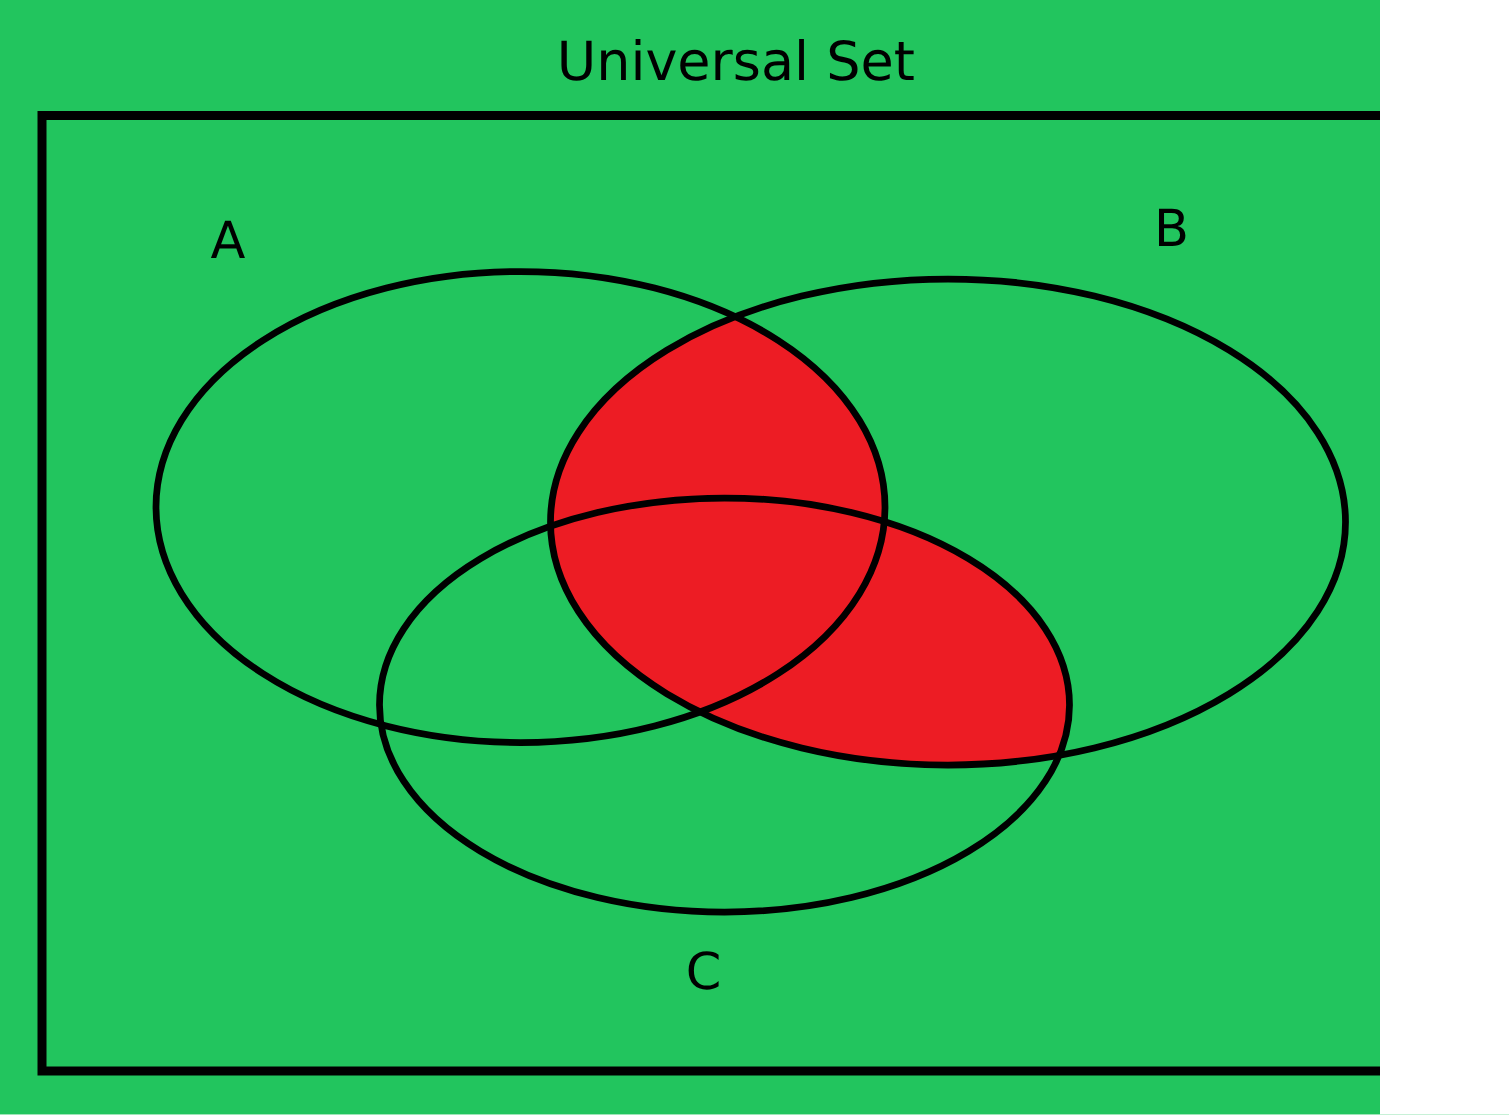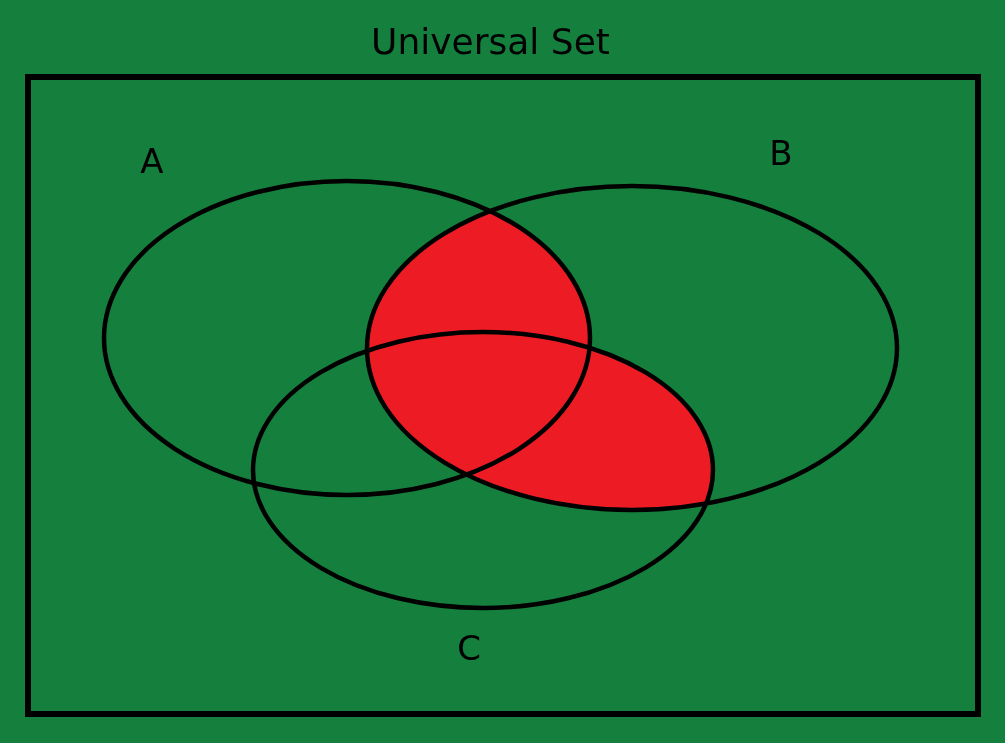--- a/index.html
+++ b/index.html
@@ -2,23 +2,23 @@
 <html><head>
 <meta charset="utf-8">
 <style>
   html, body {
     margin: 0;
     padding: 0;
     background: #ffffff;
   }
   #canvas {
     position: relative;
-    width: 1005px;
+    width: 920px;
     height: 743px;
-    background: #15803d;
+    background: #22c55e;
     overflow: hidden;
     font-family: "DejaVu Sans", "Liberation Sans", sans-serif;
   }
   #diagram-svg {
     position: absolute;
     left: 0;
     top: 0;
   }
   .diagram-title {
     position: absolute;

